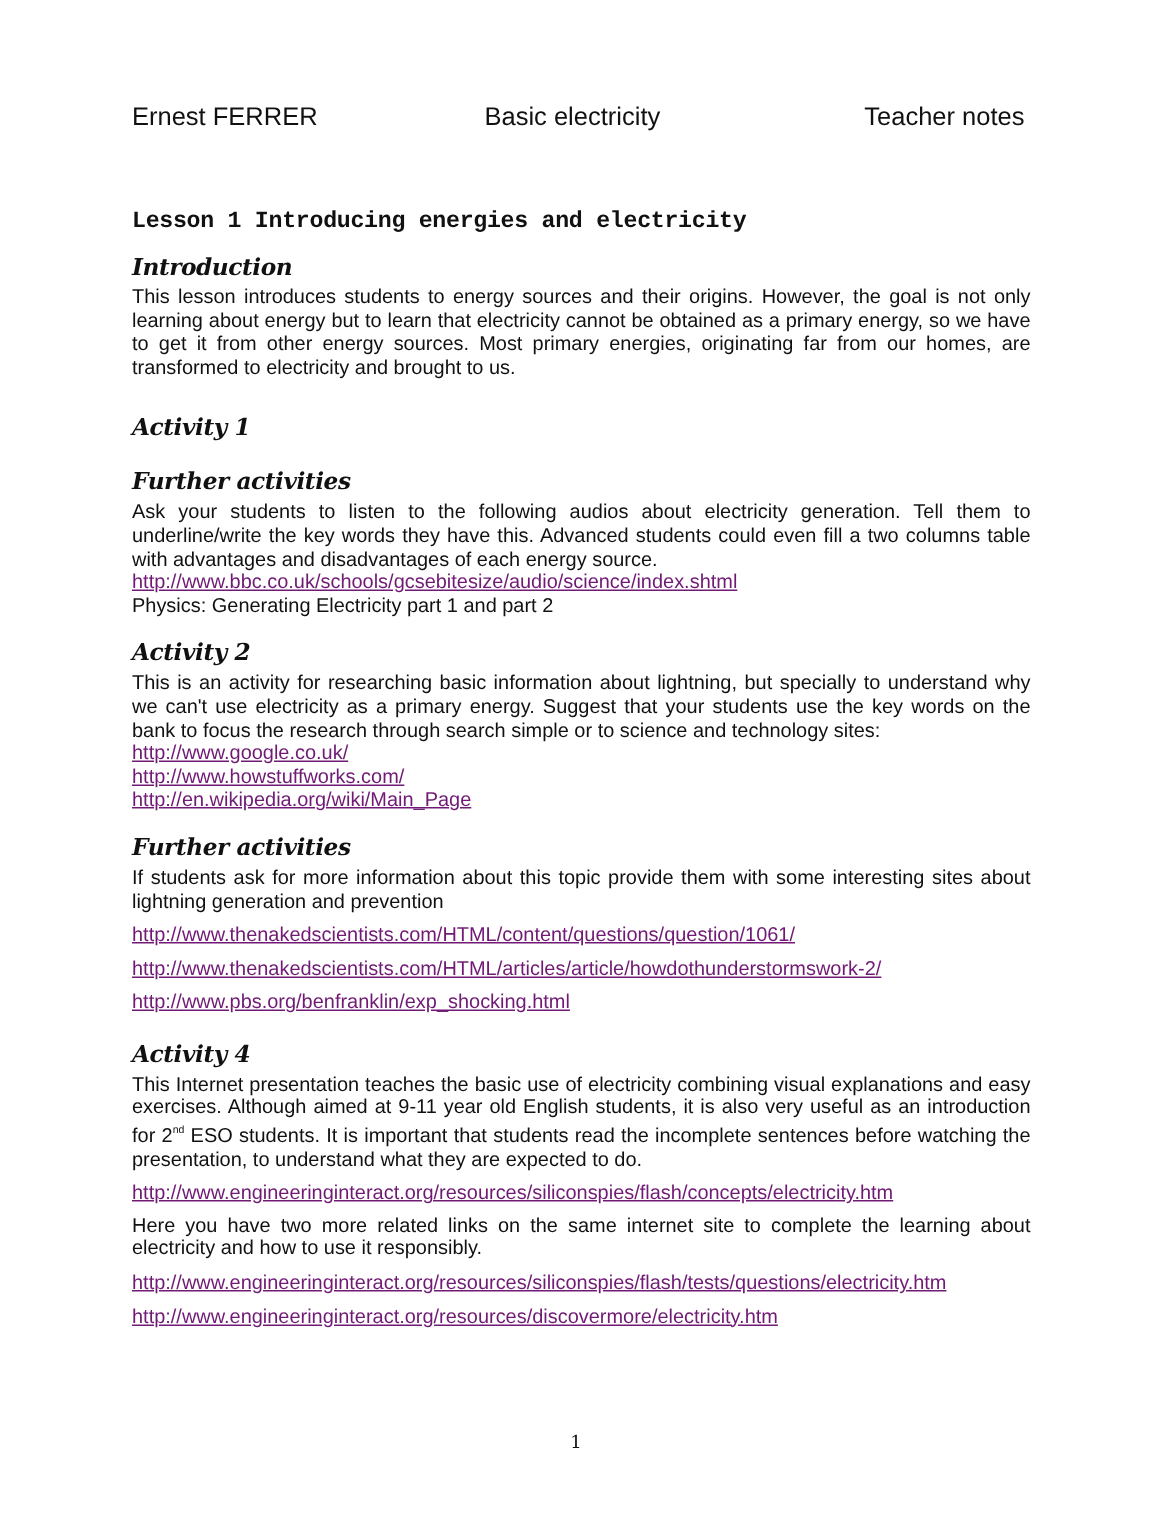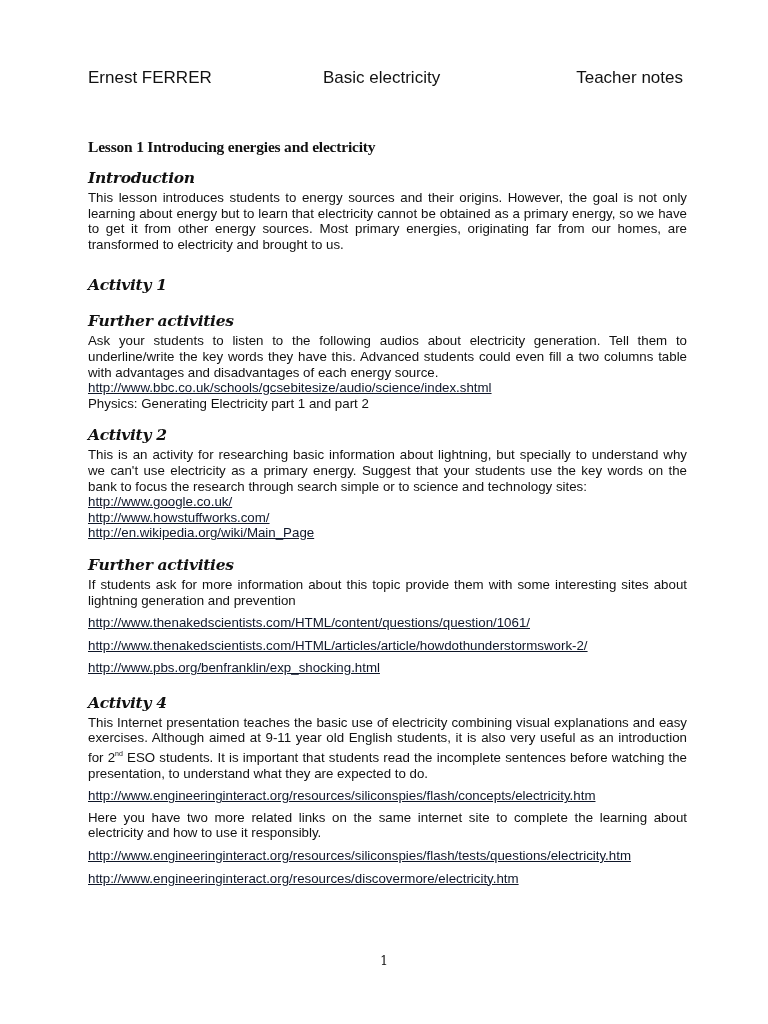--- a/index.html
+++ b/index.html
@@ -11,35 +11,35 @@
     .header {
       position: absolute; top: 68px; left: 0; width: 599px;
       font-size: 17px; color: #111; height: 22px;
     }
     .header span { position: absolute; top: 0; white-space: nowrap; }
     .h-left { left: 0; text-align: right; }
     .h-mid { left: 235px; }
     .h-right { right: 4px; }
     .content { position: absolute; top: 138px; left: 0; width: 599px; }
     h1.lesson {
-      font-family: Liberation Serif, serif;
+      font-family: Liberation Mono, monospace;
       font-weight: bold; font-size: 15.5px; margin: 0 0 12px 0; letter-spacing: -0.2px;
     }
     h2.sec {
       font-family: "DejaVu Serif", "Liberation Serif", serif;
       font-weight: bold; font-style: italic; font-size: 15.5px;
       margin: 0 0 3px 0; letter-spacing: -0.3px;
     }
     p {
       margin: 0; font-size: 13.3px; line-height: 15.6px; text-align: justify;
     }
     .gap-s { height: 6px; }
     .gap-m { height: 14px; }
     .gap-l { height: 17px; }
-    a.link { color: #0f172a; text-decoration: underline; font-size: 13.3px; line-height: 15.6px; display: block; }
+    a.link { color: #701a75; text-decoration: underline; font-size: 13.3px; line-height: 15.6px; display: block; }
     .linkp { margin-top: 7px; }
     sup { font-size: 7px; vertical-align: 6px; }
     .pagenum {
       position: absolute; top: 954px; left: 0; width: 768px; text-align: center;
       font-family: "DejaVu Serif", "Liberation Serif", serif; font-size: 12px;
     }
   </style>
 </head>
 <body>
 

